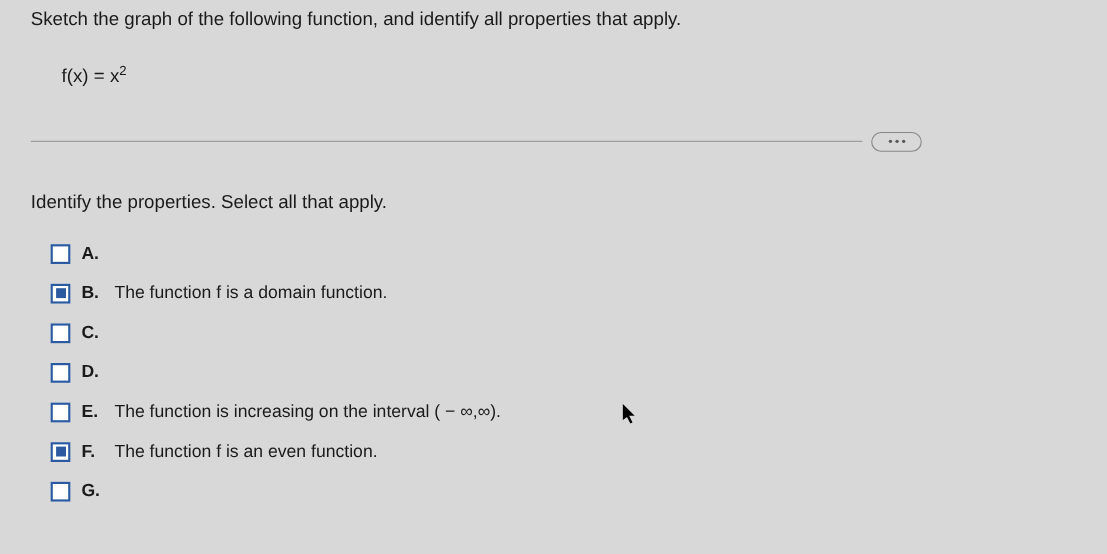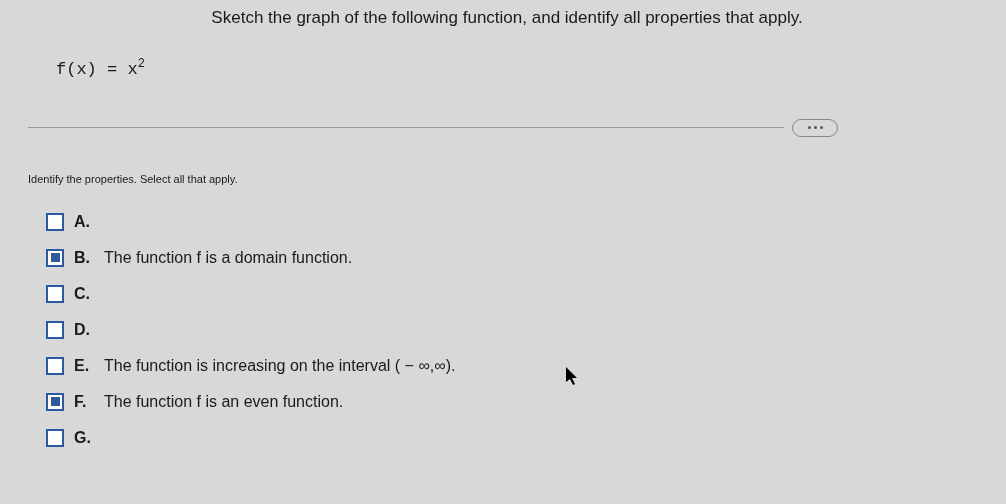--- a/index.html
+++ b/index.html
@@ -9,27 +9,26 @@
       width: 1006px;
       height: 504px;
       padding: 8px 20px 20px 28px;
       color: #1a1a1a;
       position: relative;
       overflow: hidden;
     }
     .prompt {
       font-size: 17px;
       margin-bottom: 18px;
-      text-align: center;
     }
     .equation {
       font-size: 17px;
       margin-left: 28px;
       margin-bottom: 40px;
-      font-family: Liberation Mono, monospace;
+      font-family: Liberation Sans, sans-serif;
       margin-top: 29px;
     }
     .equation sup {
       font-size: 12px;
       vertical-align: super;
     }
     .divider-row {
       display: flex;
       align-items: center;
       margin-bottom: 36px;
@@ -55,21 +54,21 @@
       display: flex;
       gap: 3px;
     }
     .ellipsis-pill .dot {
       width: 3px;
       height: 3px;
       background: #555;
       border-radius: 50%;
     }
     .instruction {
-      font-size: 11px;
+      font-size: 17px;
       margin-bottom: 28px;
     }
     .options {
       display: flex;
       flex-direction: column;
       gap: 18px;
       margin-left: 18px;
     }
     .option {
       display: flex;

